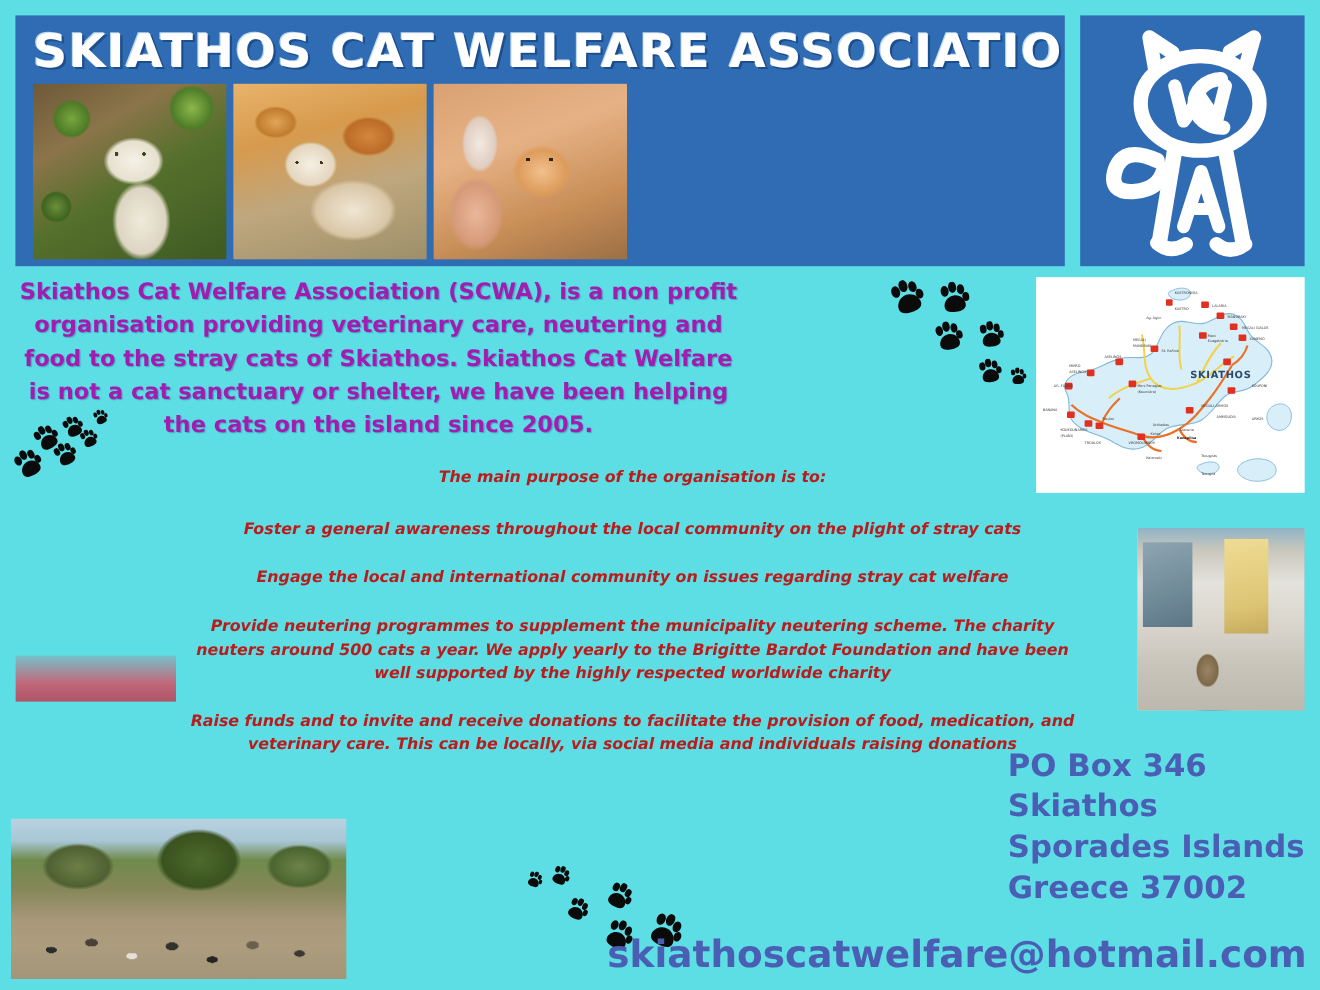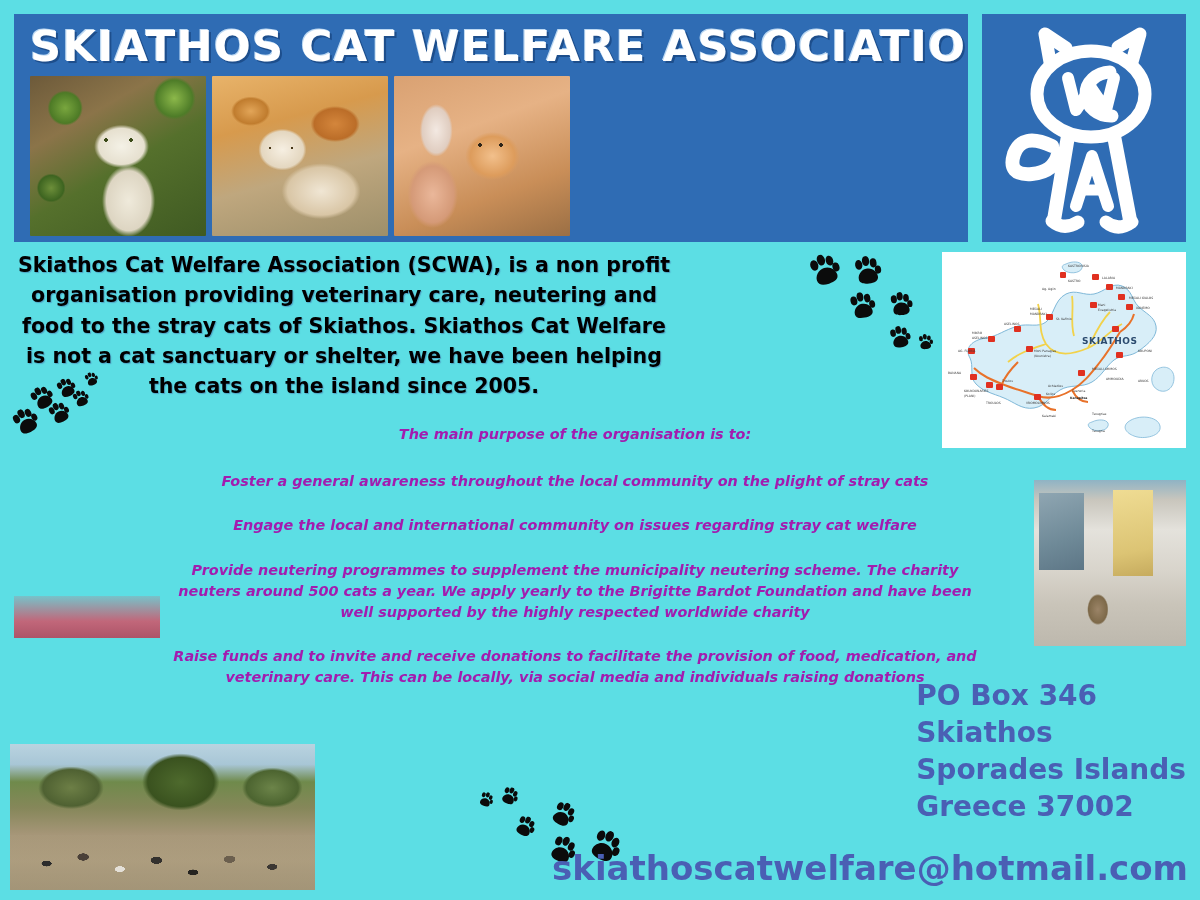--- a/index.html
+++ b/index.html
@@ -124,21 +124,21 @@
   
   #intro-paragraph {
     position: absolute;
     left: 12px; top: 250px;
     width: 664px;
     text-align: center;
     font-family: "DejaVu Sans", sans-serif;
     font-weight: 700;
     font-size: 20.5px;
     line-height: 1.48;
-    color: #000000;
+    color: #a21caf;
     text-shadow: 1px 1px 1px rgba(60,90,160,0.45);
   }
 
   
   #map-card {
     position: absolute;
     left: 942px; top: 252px;
     width: 244px; height: 196px;
     background: #ffffff;
     overflow: hidden;
@@ -151,21 +151,21 @@
     left: 170px; top: 424px;
     width: 810px;
     text-align: center;
   }
   .purpose-line {
     font-family: "DejaVu Sans", sans-serif;
     font-style: italic;
     font-weight: 700;
     font-size: 14.4px;
     line-height: 1.44;
-    color: #a21caf;
+    color: #b91c1c;
     margin-bottom: 24px;
   }
   .purpose-line.heading { margin-bottom: 26px; }
   .purpose-line.tight { margin-bottom: 22px; }
 
   
   .photo-frame { position: absolute; overflow: hidden; }
 
   #photo-vet { left: 14px; top: 453px; width: 146px; height: 185px; }
   #photo-vet .inner {

